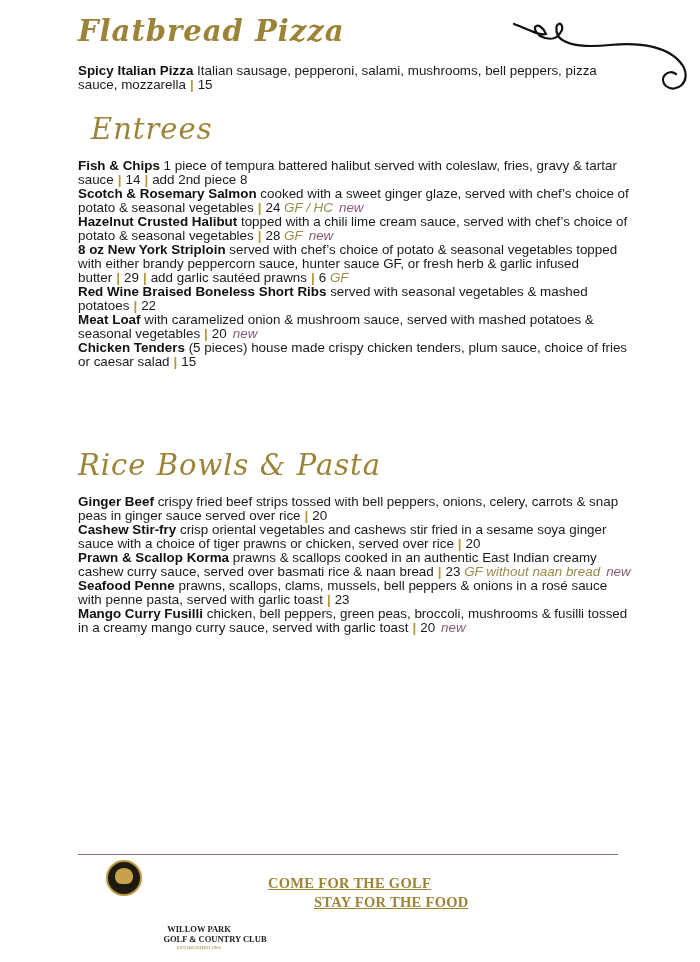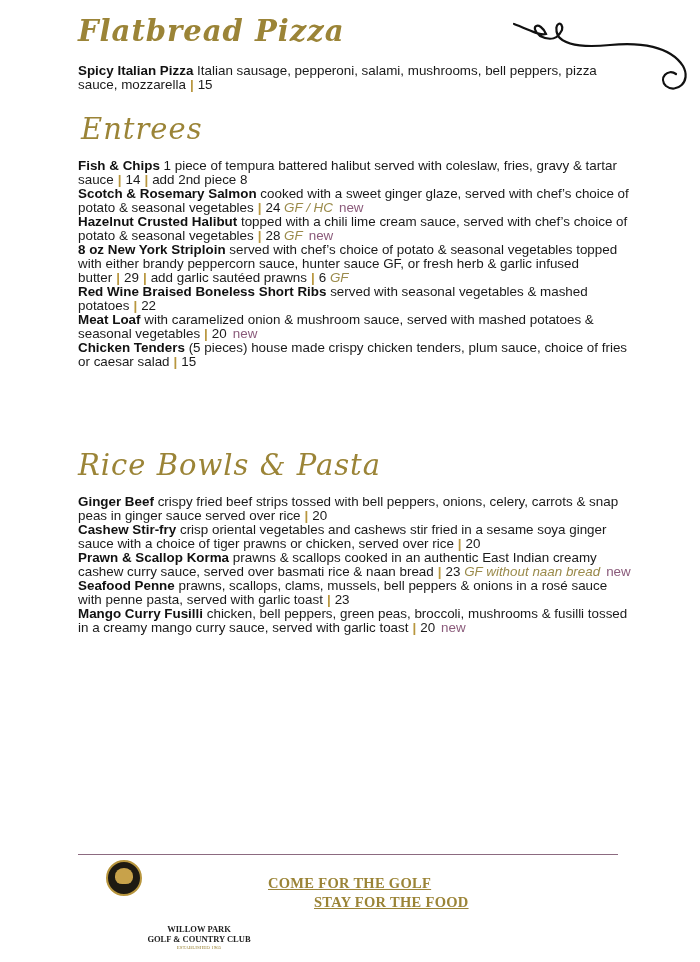--- a/index.html
+++ b/index.html
@@ -2,42 +2,42 @@
 <html><head>
 <meta charset="utf-8">
 <style>
   html, body { margin:0; padding:0; background:#ffffff; }
   body { width:700px; height:962px; position:relative; overflow:hidden;
          font-family:"Liberation Sans", sans-serif; color:#1a1a1a; }
   .page { position:absolute; left:78px; top:0; width:560px; }
   .heading { font-family:"DejaVu Serif", serif; font-style:italic; color:#9b8437;
              font-size:29px; letter-spacing:1px; margin:0; font-weight:normal; }
   .h1 { position:absolute; top:14px; left:0;font-weight:bold; }
-  .h2 { position:absolute; top:112px; left:3px; }
+  .h2 { position:absolute; top:112px; left:13px; }
   .h3 { position:absolute; top:448px; left:0; }
   .items { position:absolute; left:0; width:555px; }
   .item { font-size:13.4px; line-height:14px; margin:0; }
   .item b { font-weight:bold; color:#111; }
   .pipe { color:#b8963e; font-weight:bold; padding:0 4px; }
   .gf { color:#9a8a4a; font-style:italic; }
-  .new { color:#8a5a7a; margin-left:6px; }
+  .new { color:#8a5a7a; font-style:italic; margin-left:6px; }
   .swirl { position:absolute; left:500px; top:8px; width:200px; height:90px; }
   .divider { position:absolute; left:78px; top:854px; width:540px; height:0;
              border-top:1.5px solid #8c6a80; }
   .logo { position:absolute; left:104px; top:860px; width:170px; height:96px; }
   .seal { position:absolute; left:2px; top:0; width:36px; height:36px; border-radius:50%;
           background:#1e1a12; border:2px solid #b8963e; box-sizing:border-box; }
   .seal-inner { position:absolute; left:7px; top:6px; width:18px; height:16px;
                 border-radius:50% 50% 40% 40%; background:#c8a24a; }
   .willow { position:absolute; left:28px; top:12px; font-family:"DejaVu Serif", serif;
             font-style:italic; font-size:40px; color:#111; letter-spacing:-1px; }
   .club1, .club2, .est { position:absolute; width:170px; text-align:center;
                          font-family:"Liberation Serif", serif; font-weight:bold; color:#222; }
   .club1 { top:64px; font-size:8.5px; left:10px; }
-  .club2 { top:74px; font-size:8.5px; left:10px; }
+  .club2 { top:74px; font-size:8.5px; left:26px; }
   .est { top:85px; font-size:5px; color:#9b8437; left:10px; font-weight:normal; }
   .tag { position:absolute; font-family:"Liberation Serif", serif; font-weight:bold;
          color:#9b8437; font-size:14.5px; letter-spacing:0.3px;text-decoration:underline; }
   .t1 { left:268px; top:875px; }
   .t2 { left:314px; top:894px;text-align:center; }
   .t3 { left:360px; top:960px; }
 </style>
 </head>
 <body>
 

